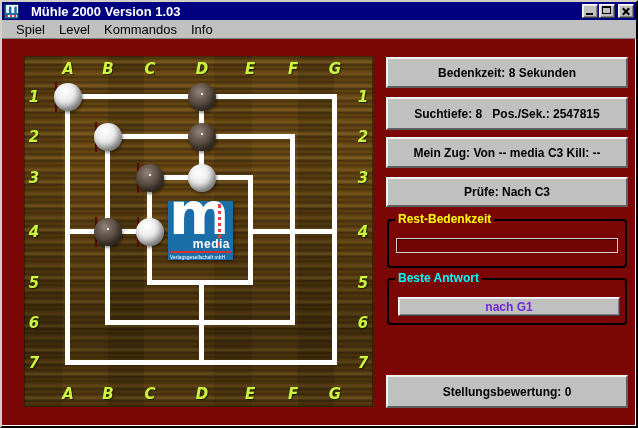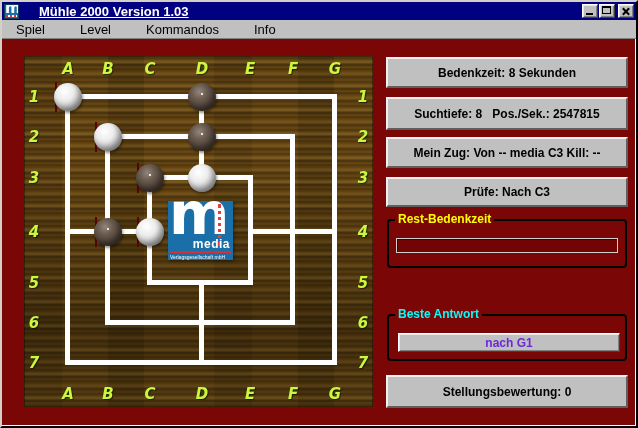--- a/index.html
+++ b/index.html
@@ -12,35 +12,35 @@
     font-family:"Liberation Sans",sans-serif;
     overflow:hidden;
   }
   
   .titlebar{height:18px;background:var(--titlebar,#000080);display:flex;align-items:center;padding:0 2px;}
   .app-icon{width:15px;height:15px;background:var(--logo-bg,#1b6fa8);position:relative;flex:0 0 auto;
     border:1px solid #0d3d63;overflow:hidden;}
   .app-icon-m{position:absolute;left:0px;top:-6px;font:bold 15px "DejaVu Sans",sans-serif;color:#fff;}
   .app-icon::after{content:"";position:absolute;left:1px;right:1px;bottom:1px;height:2px;
     background:repeating-linear-gradient(90deg,#d33 0 2px,#fff 2px 4px);}
-  .title{color:#fff;font-weight:bold;font-size:13px;margin-left:20px;flex:1;white-space:nowrap;text-decoration:underline;}
+  .title{color:#fff;font-weight:bold;font-size:13px;margin-left:12px;flex:1;white-space:nowrap;}
   .tb-buttons{display:flex;align-items:center;}
   .tb-btn{width:16px;height:14px;background:#c0c0c0;position:relative;margin-left:1px;
     border:1px solid;border-color:#fff #404040 #404040 #fff;
     box-shadow:inset 1px 1px 0 #e6e6e6, inset -1px -1px 0 #808080;}
   .tb-btn.close{margin-left:3px;}
   .glyph-min{position:absolute;left:3px;bottom:2px;width:7px;height:2px;background:#000;}
   .glyph-max{position:absolute;left:2px;top:1px;width:9px;height:8px;border:1px solid #000;border-top-width:2px;}
   .glyph-close{position:absolute;left:7px;top:2px;width:0;height:8px;}
   .glyph-close::before,.glyph-close::after{content:"";position:absolute;left:-1px;top:0;width:2px;height:9px;background:#000;}
   .glyph-close::before{transform:rotate(45deg);}
   .glyph-close::after{transform:rotate(-45deg);}
   
   .menubar{height:19px;background:#c0c0c0;display:flex;align-items:center;padding-left:8px;
-    border-bottom:1px solid #808080;gap:21px;}
+    border-bottom:1px solid #808080;}
   .menu-item{font-size:13px;color:#000;padding:1px 6px;margin-right:2px;white-space:nowrap;}
   
   .board{
     position:absolute;left:22px;top:54px;width:349px;height:351px;
     background-color:#6b4a14;
     background-image:
       linear-gradient(180deg, rgba(0,0,0,0.05) 0%, rgba(0,0,0,0) 30%, rgba(0,0,0,0.18) 62%, rgba(0,0,0,0.32) 78%, rgba(0,0,0,0.15) 100%),
       repeating-linear-gradient(180deg,
         rgba(0,0,0,0) 0px, rgba(0,0,0,0.28) 2px, rgba(0,0,0,0) 4px,
         rgba(255,214,110,0.16) 6px, rgba(0,0,0,0.38) 9px, rgba(0,0,0,0) 11px,
@@ -72,21 +72,21 @@
   .logo-rule{position:absolute;left:2px;right:2px;bottom:7px;height:2px;background:#d83030;}
   .logo-tiny{position:absolute;left:2px;bottom:0px;font-size:5px;color:#fff;white-space:nowrap;}
   
   .side{position:absolute;left:384px;top:55px;width:242px;height:353px;}
   .panel{position:absolute;left:0;width:242px;background:var(--panel-bg,#c0c0c0);
     border:2px solid;border-color:#f0f0f0 #5e5e5e #5e5e5e #f0f0f0;
     display:flex;align-items:center;justify-content:center;
     font-weight:bold;font-size:12px;color:#000;white-space:pre;}
   .group{position:absolute;left:1px;width:240px;border:2px solid #000;border-radius:4px;}
   .group-rest{top:162px;height:49px;}
-  .group-beste{top:221px;height:47px;margin-top:36px;}
+  .group-beste{top:221px;height:47px;}
   .group-label{position:absolute;top:-9px;left:6px;background:var(--client-bg,#7b0606);
     padding:0 3px;font-weight:bold;font-size:12px;white-space:nowrap;}
   .group-label.rest{color:var(--rest-label,#ffff00);}
   .group-label.beste{color:var(--beste-label,#00ffff);}
   .progress{position:absolute;left:7px;top:17px;width:222px;height:15px;
     border:1px solid #cfcfcf;background:#730404;box-shadow:inset 1px 1px 0 rgba(0,0,0,0.45);}
   .progress-fill{height:100%;background:#c0c0c0;width:0;}
   .btn{position:absolute;left:9px;top:17px;width:222px;height:19px;background:var(--panel-bg,#c0c0c0);
     border:1px solid;border-color:#fff #404040 #404040 #fff;
     box-shadow:inset 1px 1px 0 #e8e8e8, inset -1px -1px 0 #808080;

